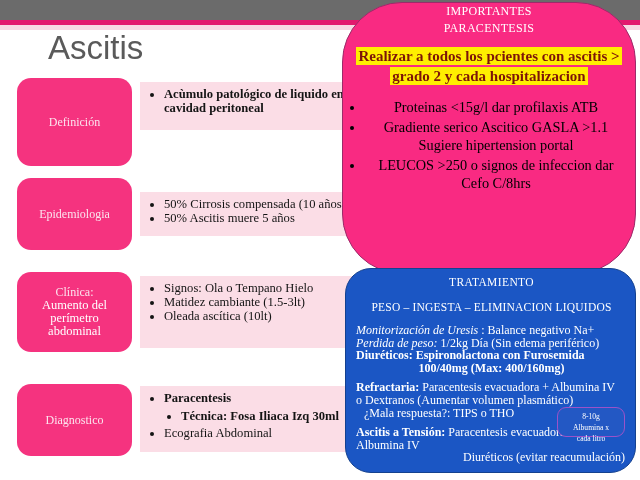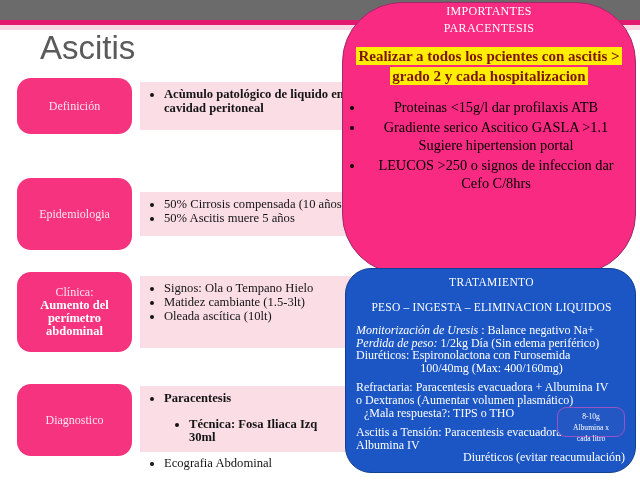--- a/index.html
+++ b/index.html
@@ -11,50 +11,50 @@
   }
   #slide{position:absolute;inset:0;background:#ffffff;overflow:hidden;}
 
   
   .band-gray{position:absolute;left:0;top:0;width:640px;height:20px;background:#6b6b6b;}
   .band-pink{position:absolute;left:0;top:20px;width:640px;height:5px;background:#e2196e;}
   .band-light{position:absolute;left:0;top:25px;width:640px;height:5px;background:#f7d9e3;}
 
   
   .slide-title{
-    position:absolute;left:40px;top:29px;
+    position:absolute;left:48px;top:29px;
     font-family:"Liberation Sans", sans-serif;
     font-size:33px;color:#5a5a5a;font-weight:400;
     letter-spacing:0px;line-height:38px;text-align:center;
   }
 
   
   .row{position:absolute;left:17px;}
   .chip{
     position:absolute;left:0;top:0;width:115px;
     background:#f5337f;border-radius:14px;
     color:#ffe9f2;text-align:center;
     display:flex;align-items:center;justify-content:center;
     box-sizing:border-box;padding:4px 6px;
   }
   .chip .c-line{display:block;line-height:13px;}
   .chip .c-plain{font-size:12px;color:#fce4ee;}
-  .chip .c-bold{font-size:12.5px;font-weight:bold;color:#ffffff;}
+  .chip .c-bold{font-size:12.5px;font-weight:normal;color:#ffffff;}
   .panel{
     position:absolute;left:123px;top:0;width:222px;
     background:#fbdde6;box-sizing:border-box;
     padding:6px 6px 6px 10px;
   }
   .panel ul{margin:0;padding:0 0 0 14px;list-style:disc;}
   .panel li{
     font-size:12.6px;line-height:13.6px;color:#141414;
     margin:0 0 0.5px 0;
   }
   .panel li.b{font-weight:bold;}
-  .panel ul ul{margin:12px;padding:0 0 0 13px;list-style:disc;}
+  .panel ul ul{margin:4px;padding:0 0 0 13px;list-style:disc;}
 
   
   .pink-callout{
     position:absolute;left:342px;top:2px;width:294px;height:272px;
     background:#f92a82;border:1.5px solid #9c2b6a;border-radius:60px;
     box-sizing:border-box;text-align:center;color:#ffffff;overflow:hidden;
   }
   .pc-title{
     font-size:12px;font-weight:normal;line-height:17px;
     letter-spacing:0.3px;
@@ -76,21 +76,21 @@
   .blue-panel{
     position:absolute;left:345px;top:268px;width:291px;height:205px;
     background:#1b56c4;border:1px solid #14418f;border-radius:26px;
     box-sizing:border-box;color:#ffffff;overflow:hidden;
     padding:4px 8px 4px 10px;
   }
   .bp-h1{text-align:center;font-size:11.5px;line-height:14px;letter-spacing:0.4px;margin-top:2px;font-family:Liberation Serif, serif;}
   .bp-h2{text-align:center;font-size:11.5px;line-height:14px;letter-spacing:0.2px;margin-top:11px;}
   .bp-body{margin-top:10px;font-size:12px;line-height:12.6px;}
   .bp-body .it{font-style:italic;}
-  .bp-body .bd{font-weight:normal;}
+  .bp-body .bd{font-weight:bold;}
   .bp-line{display:block;}
   .bp-center{display:block;text-align:center;}
   .bp-right{display:block;text-align:right;padding-right:2px;}
   .bp-gap{display:block;height:7px;}
   .bp-indent{display:block;padding-left:8px;}
 
   .albumin-note{
     position:absolute;left:557px;top:407px;width:68px;height:30px;
     border:1px solid #9b52c9;border-radius:9px;
     background:#2358c4;color:#ffffff;
@@ -110,21 +110,21 @@
 
   <div class="slide-title">Ascitis</div>
 
   <div id="rows-host">
       <div class="row" style="top: 78px; height: 72px; width: 345px;">
         <div class="panel" style="top: 4px; height: 48px; font-weight: bold;">
           <ul>
             <li>Acùmulo patológico de liquido en cavidad peritoneal</li>
           </ul>
         </div>
-        <div class="chip" style="height: 56px; text-align: center;">
+        <div class="chip" style="height: 88px; text-align: center;">
           <div>
             <span class="c-line c-plain">Definición</span>
           </div>
         </div>
       </div>
       <div class="row" style="top: 178px; height: 72px; width: 345px;">
         <div class="panel" style="top: 14px; height: 44px;">
           <ul>
             <li>50% Cirrosis compensada (10 años)</li>
             <li>50% Ascitis muere 5 años</li>

